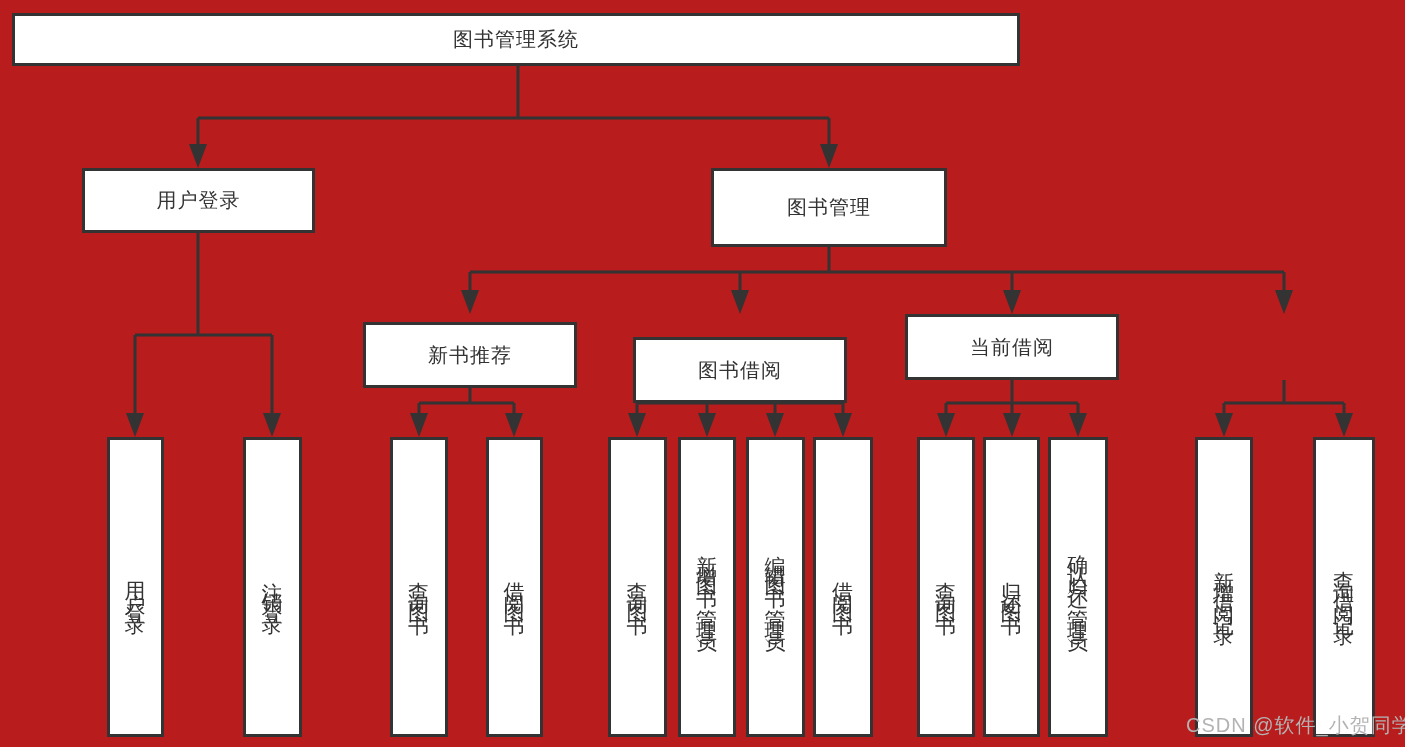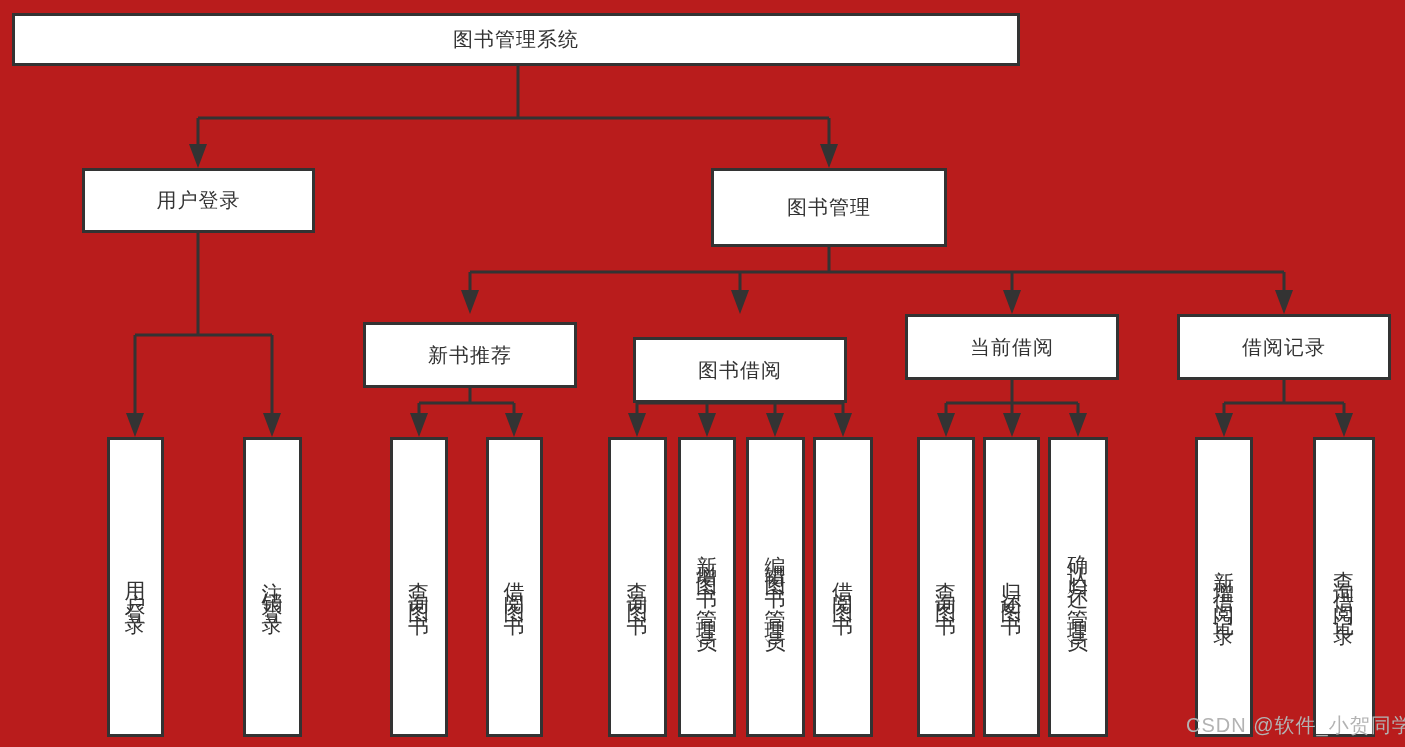--- a/index.html
+++ b/index.html
@@ -123,23 +123,20 @@
 
   <div class="node h-node" style="left:363px; top:314px; width:214px; height:66px;margin-top:8px;">
     <span>新书推荐</span>
   </div>
   <div class="node h-node" style="left:633px; top:314px; width:214px; height:66px;margin-top:23px;">
     <span>图书借阅</span>
   </div>
   <div class="node h-node" style="left:905px; top:314px; width:214px; height:66px;">
     <span>当前借阅</span>
   </div>
-  <div class="node h-node" style="left:1177px; top:314px; width:214px; height:66px;">
-    <span>借阅记录</span>
-  </div>
 
   <div class="node leaf" style="left:107px; width:57px;">
     <span>用户登录</span>
   </div>
   <div class="node leaf" style="left:243px; width:59px;">
     <span>注销登录</span>
   </div>
 
   <div class="node leaf" style="left:390px; width:58px;">
     <span>查询图书</span>

